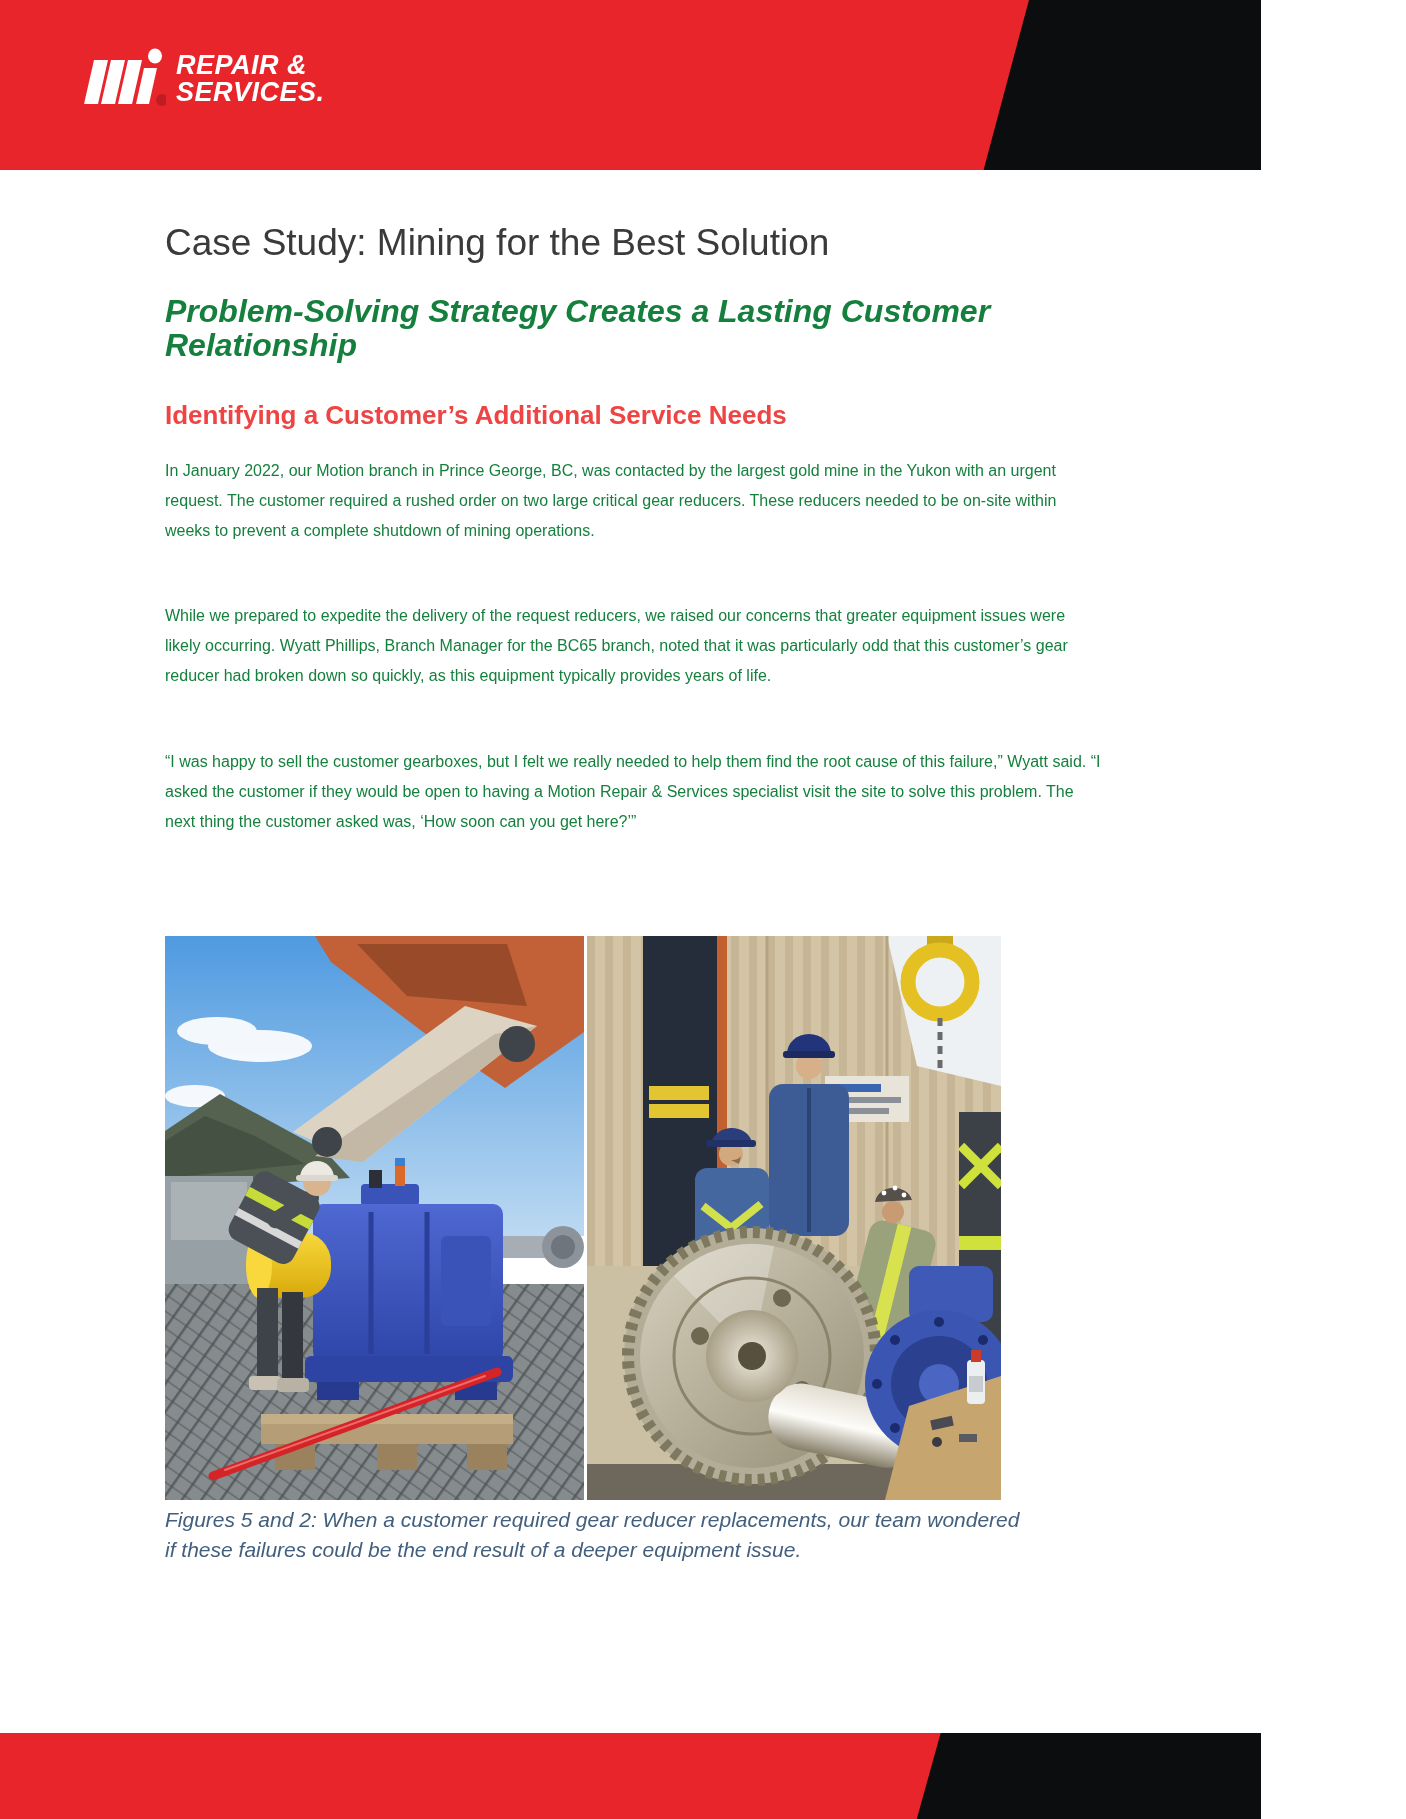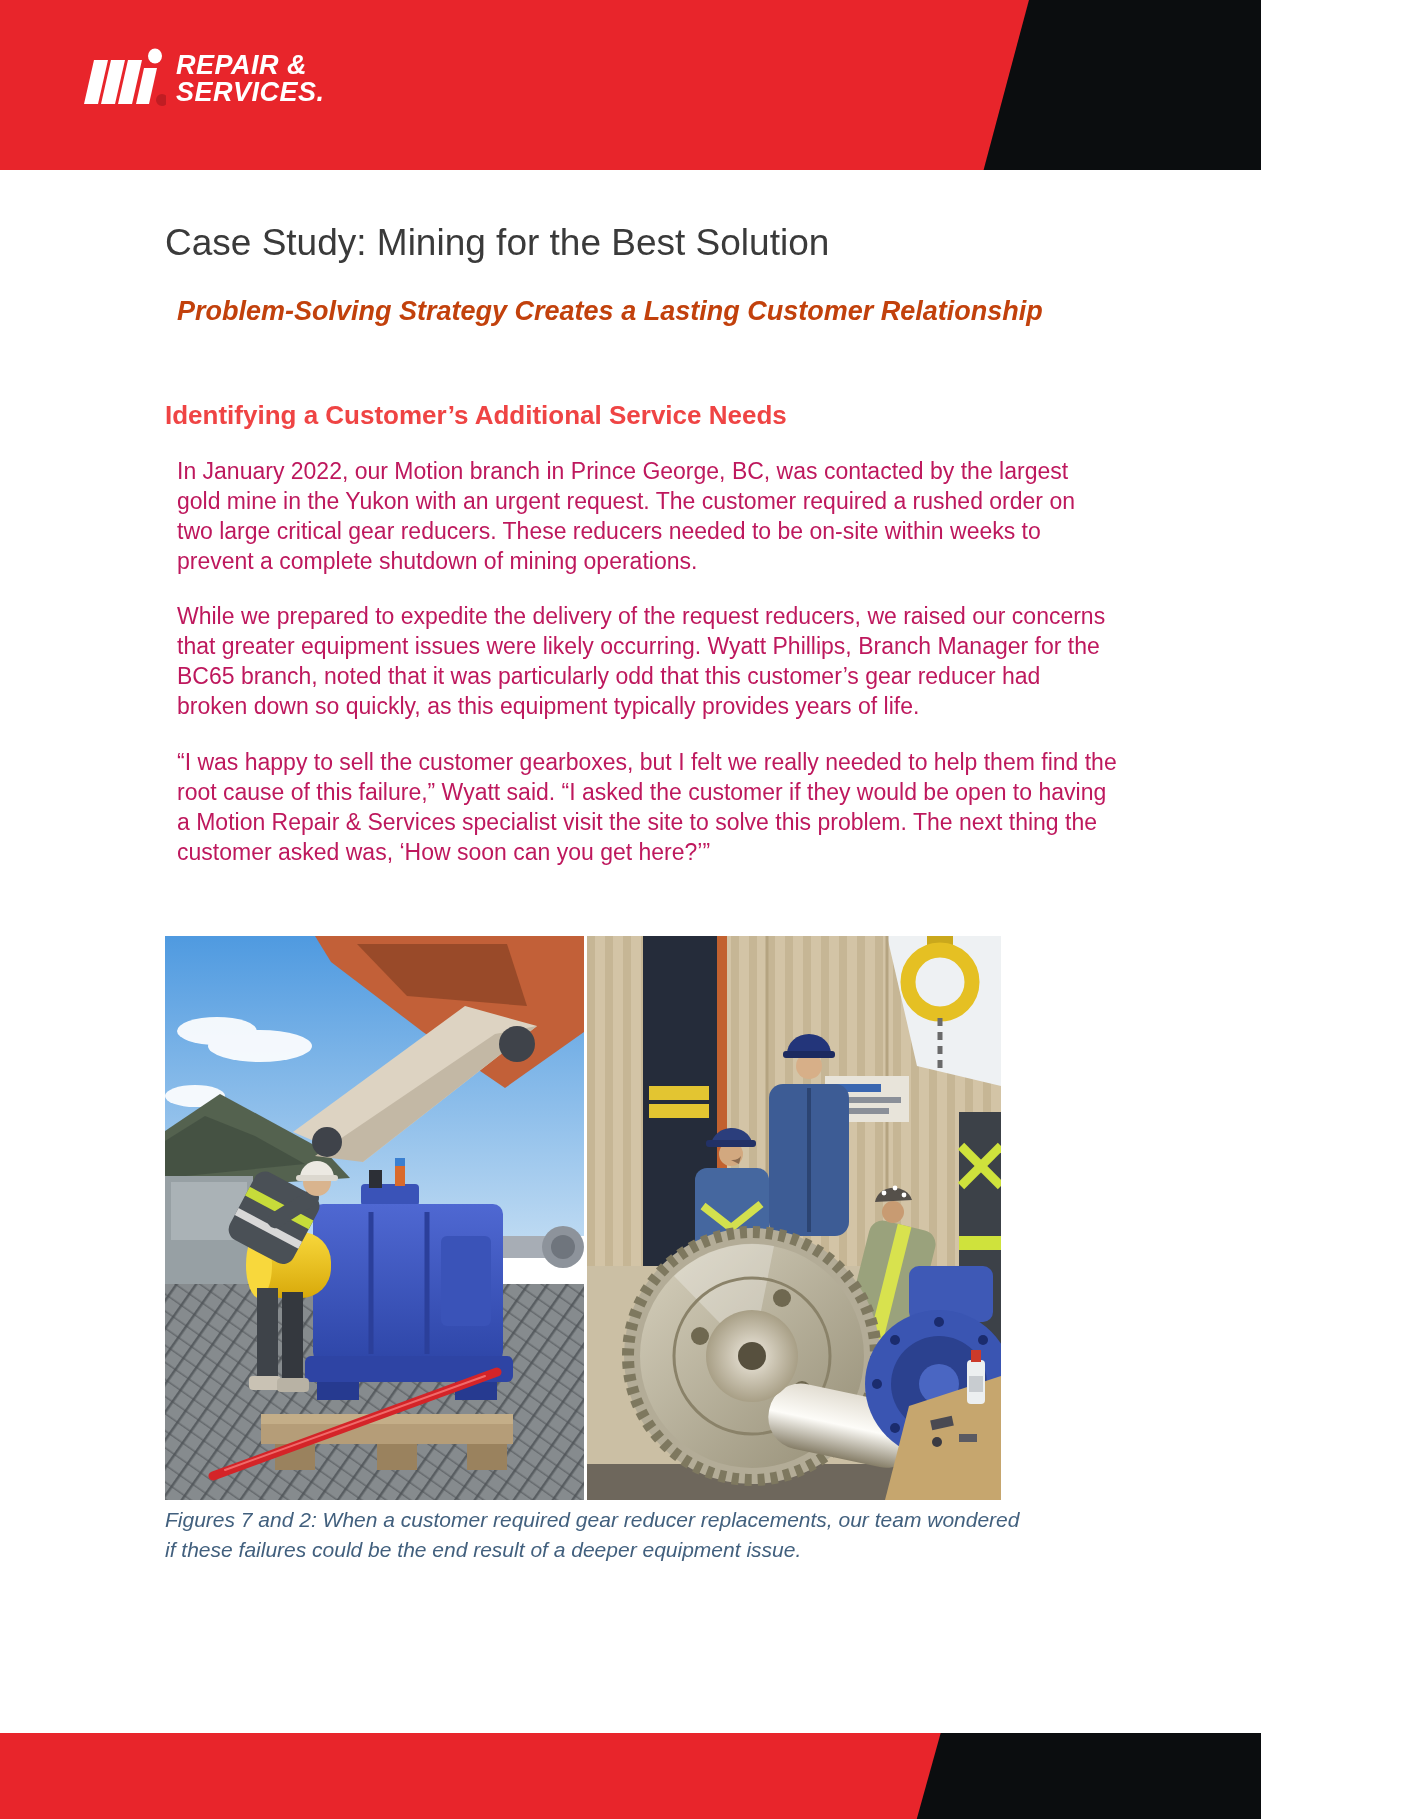--- a/index.html
+++ b/index.html
@@ -30,29 +30,29 @@
   }
 
   
   .content { position:absolute; left:165px; top:0; width:940px; }
   .title {
     position:absolute; top:220px; left:0; width:100%;
     font-size:37px; line-height:46px; font-weight:normal; color:#3A3A3A;
   }
   .subtitle {
     position:absolute; top:294px; left:0; width:100%;
-    font-size:27px; line-height:34px; font-weight:bold; font-style:italic; color:#c2410c;margin-left:12px;
+    font-size:32px; line-height:34px; font-weight:bold; font-style:italic; color:#15803d;
   }
   .section-heading {
     position:absolute; top:399px; left:0; width:100%;
     font-size:26px; line-height:33px; font-weight:bold; color:#ef4444;
   }
   .para {
-    position:absolute; left:12px; width:100%;
-    font-size:23px; line-height:30px; color:#be185d;
+    position:absolute; left:0; width:100%;
+    font-size:16px; line-height:30px; color:#15803d;
   }
   .para1 { top:456px; }
   .para2 { top:601px; }
   .para3 { top:747px; }
 
   
   .figures {
     position:absolute; left:165px; top:936px; width:836px; height:564px;
     display:flex; gap:3px;
   }
@@ -322,19 +322,19 @@
         <rect x="344" y="482" width="22" height="10" fill="#4a4a52" transform="rotate(-12 355 487)"></rect>
         <rect x="372" y="498" width="18" height="8" fill="#5a5a62"></rect>
         <circle cx="350" cy="506" r="5" fill="#3a3a42"></circle>
         <rect x="380" y="424" width="18" height="44" rx="4" fill="#eceff0"></rect>
         <rect x="384" y="414" width="10" height="12" fill="#cc3a2a"></rect>
         <rect x="382" y="440" width="14" height="16" fill="#c8ccd0"></rect>
       </g>
     </svg>
   </div>
 
-  <p class="figure-caption">Figures 7 and 2: When a customer required gear reducer replacements, our team wondered if these failures could be the end result of a deeper equipment issue.</p>
+  <p class="figure-caption">Figures 5 and 2: When a customer required gear reducer replacements, our team wondered if these failures could be the end result of a deeper equipment issue.</p>
 
   <div class="footer-band">
     <div class="footer-black"></div>
   </div>
 
 </div>
 
 </body></html>

